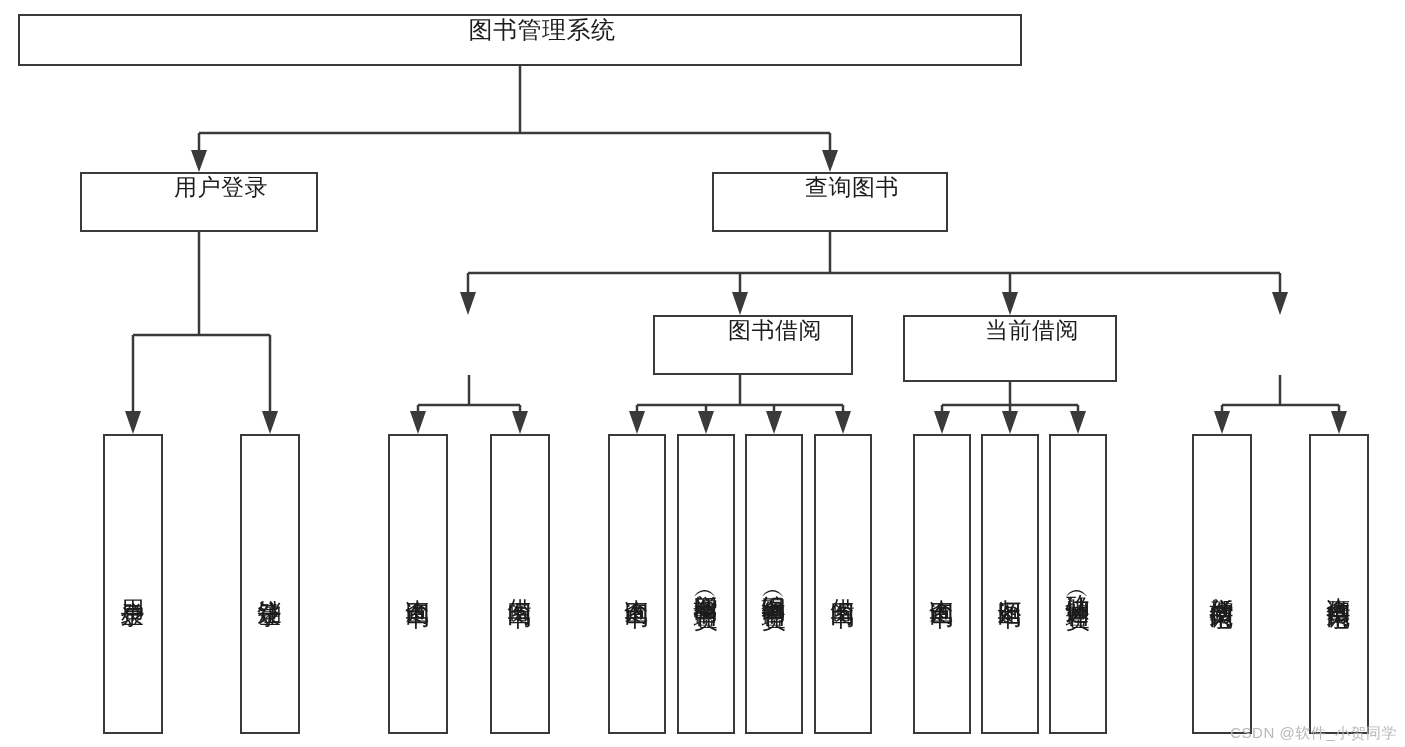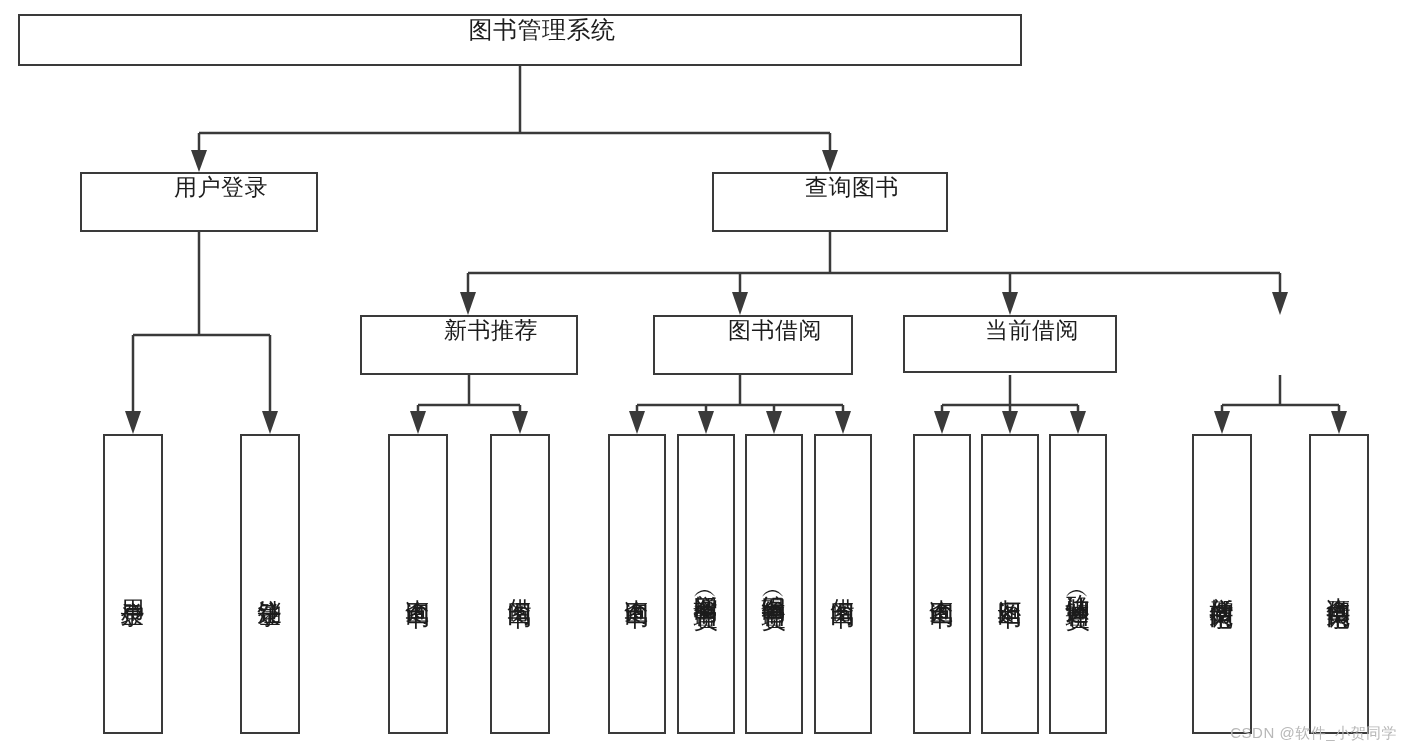--- a/index.html
+++ b/index.html
@@ -153,27 +153,24 @@
     <span class="node-label">图书管理系统</span>
   </div>
 
   <div class="node horiz" style="left:80px; top:172px; width:238px; height:60px;">
     <span class="node-label">用户登录</span>
   </div>
   <div class="node horiz" style="left:712px; top:172px; width:236px; height:60px;">
     <span class="node-label">查询图书</span>
   </div>
 
-  <div class="node horiz" style="left:360px; top:315px; width:218px; height:60px;">
-    <span class="node-label">新书推荐</span>
-  </div>
   <div class="node horiz" style="left:633px; top:315px; width:200px; height:60px;margin-left:20px;">
     <span class="node-label">图书借阅</span>
   </div>
-  <div class="node horiz" style="left:903px; top:315px; width:214px; height:58px;">
+  <div class="node horiz" style="left:903px; top:315px; width:214px; height:67px;">
     <span class="node-label">当前借阅</span>
   </div>
 
   <div class="node vert" style="left:103px; top:434px; width:60px; height:300px;">
     <span class="node-label">用户登录</span>
   </div>
   <div class="node vert" style="left:240px; top:434px; width:60px; height:300px;">
     <span class="node-label">注销登录</span>
   </div>
 

